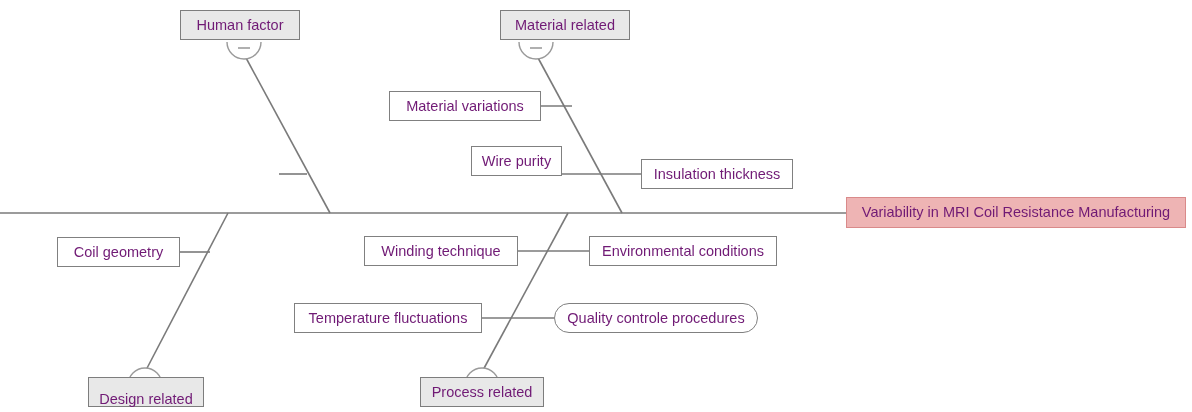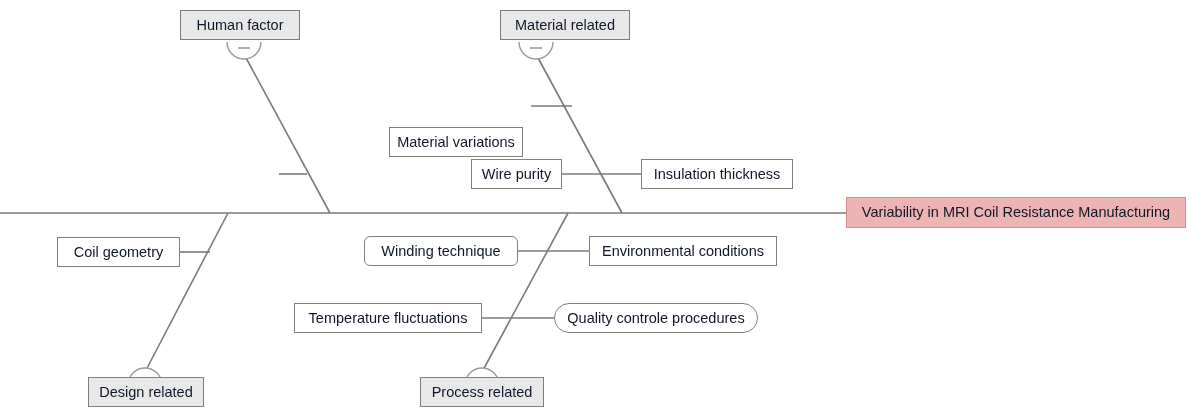--- a/index.html
+++ b/index.html
@@ -28,21 +28,21 @@
     pointer-events: none;
   }
   .node {
     position: absolute;
     box-sizing: border-box;
     display: flex;
     align-items: center;
     justify-content: center;
     border: 1px solid #808080;
     background: #ffffff;
-    color: #0f172a;
+    color: #701a75;
     font-size: 14.5px;
     line-height: 1;
     white-space: nowrap;
     padding: 0 11px;
     height: 30px;
   }
   .node.category {
     background: #e8e8e8;
     border: 1px solid #7d7d7d;
   }
@@ -101,46 +101,46 @@
   </svg>
 
   <div class="node category" style="left:180px; top:10px; width:120px;">
     <span>Human factor</span>
   </div>
 
   <div class="node category" style="left:472px; top:10px; width:130px;margin-left:28px;">
     <span>Material related</span>
   </div>
 
-  <div class="node category" style="left:88px; top:377px; width:116px;">
+  <div class="node category" style="left:88px; top:377px; width:116px;align-items:flex-end;">
     <span>Design related</span>
   </div>
 
   <div class="node category" style="left:420px; top:377px; width:124px;">
     <span>Process related</span>
   </div>
 
 
-  <div class="node" style="left:389px; top:91px; width:134px;margin-top:36px;">
+  <div class="node" style="left:389px; top:91px; width:152px;">
     <span>Material variations</span>
   </div>
 
-  <div class="node" style="left:471px; top:159px; width:91px;">
+  <div class="node" style="left:471px; top:146px; width:91px;">
     <span>Wire purity</span>
   </div>
 
   <div class="node" style="left:641px; top:159px; width:152px;">
     <span>Insulation thickness</span>
   </div>
 
   <div class="node" style="left:57px; top:237px; width:123px;">
     <span>Coil geometry</span>
   </div>
 
-  <div class="node" style="left:364px; top:236px; width:154px;border-radius:6px;">
+  <div class="node" style="left:364px; top:236px; width:154px;">
     <span>Winding technique</span>
   </div>
 
   <div class="node" style="left:589px; top:236px; width:188px;">
     <span>Environmental conditions</span>
   </div>
 
   <div class="node" style="left:294px; top:303px; width:188px;">
     <span>Temperature fluctuations</span>
   </div>

